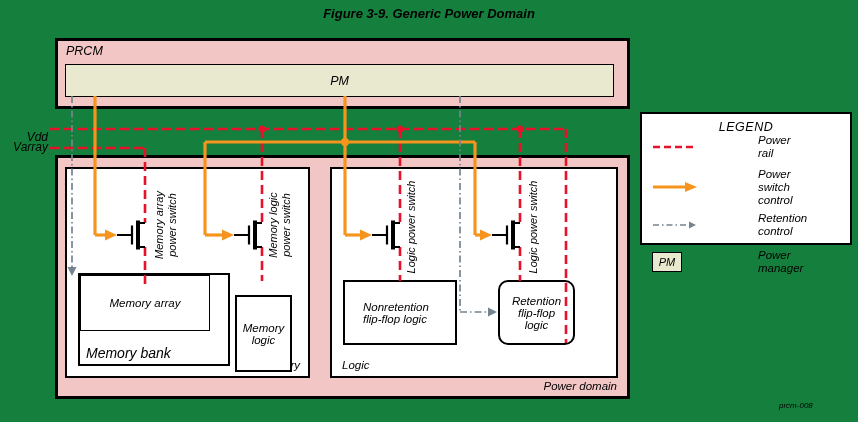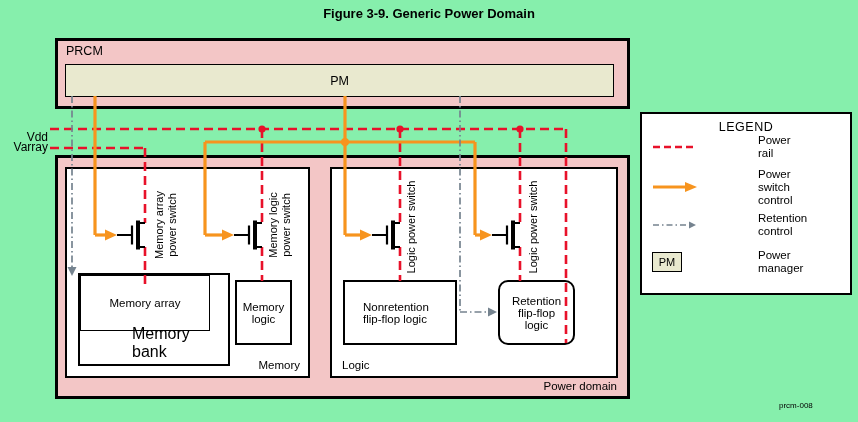--- a/index.html
+++ b/index.html
@@ -1,55 +1,55 @@
 <!DOCTYPE html>
 <html><head>
 <meta charset="utf-8">
 <style>
   * { margin:0; padding:0; box-sizing:border-box; }
   body { background:#ffffff; font-family:"Liberation Sans", sans-serif; color:#000; }
-  #canvas { position:relative; width:858px; height:422px; background:#86efac; overflow:hidden; }
+  #canvas { position:relative; width:858px; height:422px; background:#15803d; overflow:hidden;font-style:italic; }
   .abs { position:absolute; }
   .box { position:absolute; }
   .title { position:absolute; top:6px; left:0; right:0; text-align:center;
            font-weight:bold; font-size:13px; }
   
   .prcm { left:55px; top:38px; width:575px; height:71px; border:3px solid #000; background:#f3c6c6; }
   .prcm-label { position:absolute; left:8px; top:3px; font-size:12.5px; }
   .pm-box { position:absolute; left:7px; top:23px; width:549px; height:33px;
             border:1.5px solid #000; background:#e9e9cf; display:flex; align-items:center;
             justify-content:center; font-size:12.5px; }
   
   .vdd-label { left:14px; top:130px; width:34px; text-align:right; font-size:12px; }
   .varray-label { left:2px; top:140px; width:46px; text-align:right; font-size:12px; }
   
   .pdomain { left:55px; top:155px; width:575px; height:244px; border:3px solid #000; background:#f3c6c6; }
   .pd-label { position:absolute; right:10px; bottom:4px; font-size:11.5px; }
   .white-box { position:absolute; background:#fff; border:2px solid #000; }
   .memory { left:7px; top:9px; width:245px; height:211px; }
   .memory-label { position:absolute; right:8px; bottom:5px; font-size:11.5px; }
   .membank { left:11px; top:104px; width:152px; height:93px; }
-  .bank-label { position:absolute; left:6px; bottom:3px; font-size:16px;margin-left:46px; }
+  .bank-label { position:absolute; left:6px; bottom:3px; font-size:14px; }
   .memarray { left:8px; top:9px; width:130px; height:56px; border:1.5px solid #000;
               display:flex; align-items:center; justify-content:center; font-size:11.5px; background:#fff; }
-  .memlogic { left:168px; top:111px; width:57px; height:65px;
+  .memlogic { left:168px; top:126px; width:57px; height:77px;
               display:flex; align-items:center; justify-content:center; text-align:center; font-size:11.5px; }
   .logic { left:272px; top:9px; width:288px; height:211px; }
   .logic-label { position:absolute; left:10px; bottom:5px; font-size:11.5px; }
   .nonret { left:11px; top:111px; width:114px; height:65px;
             display:flex; align-items:center; justify-content:center; text-align:left; font-size:11.5px; }
   .nonret span { max-width:74px; }
   .ret { left:166px; top:111px; width:77px; height:65px;
          display:flex; align-items:center; justify-content:center; text-align:center; font-size:11.5px;border-radius:10px; }
   .ret span { max-width:62px; }
   
   .vlabel { position:absolute; width:96px; height:28px; transform:rotate(-90deg);
             font-size:11px; line-height:13px; text-align:center; z-index:6; }
   
-  .legend { left:640px; top:112px; width:212px; height:183px; border:2px solid #000; background:#fff; }
+  .legend { left:640px; top:112px; width:212px; height:133px; border:2px solid #000; background:#fff; }
   .legend-title { position:absolute; top:6px; left:0; right:0; text-align:center; font-size:12.5px; letter-spacing:0.5px; }
   .lrow { position:absolute; left:10px; right:4px; display:flex; align-items:center; }
   .lsample { width:46px; flex:0 0 46px; display:flex; align-items:center; }
   .llabel { margin-left:12px; font-size:11.5px; line-height:13px; max-width:96px;padding-left:48px; }
   .pm-mini { width:30px; height:20px; border:1.5px solid #000; background:#e9e9cf;
              display:flex; align-items:center; justify-content:center; font-size:11px; }
   .figcode { left:779px; top:401px; font-size:8px; }
   #overlay { position:absolute; left:0; top:0; z-index:5; pointer-events:none; }
 </style>
 </head>

